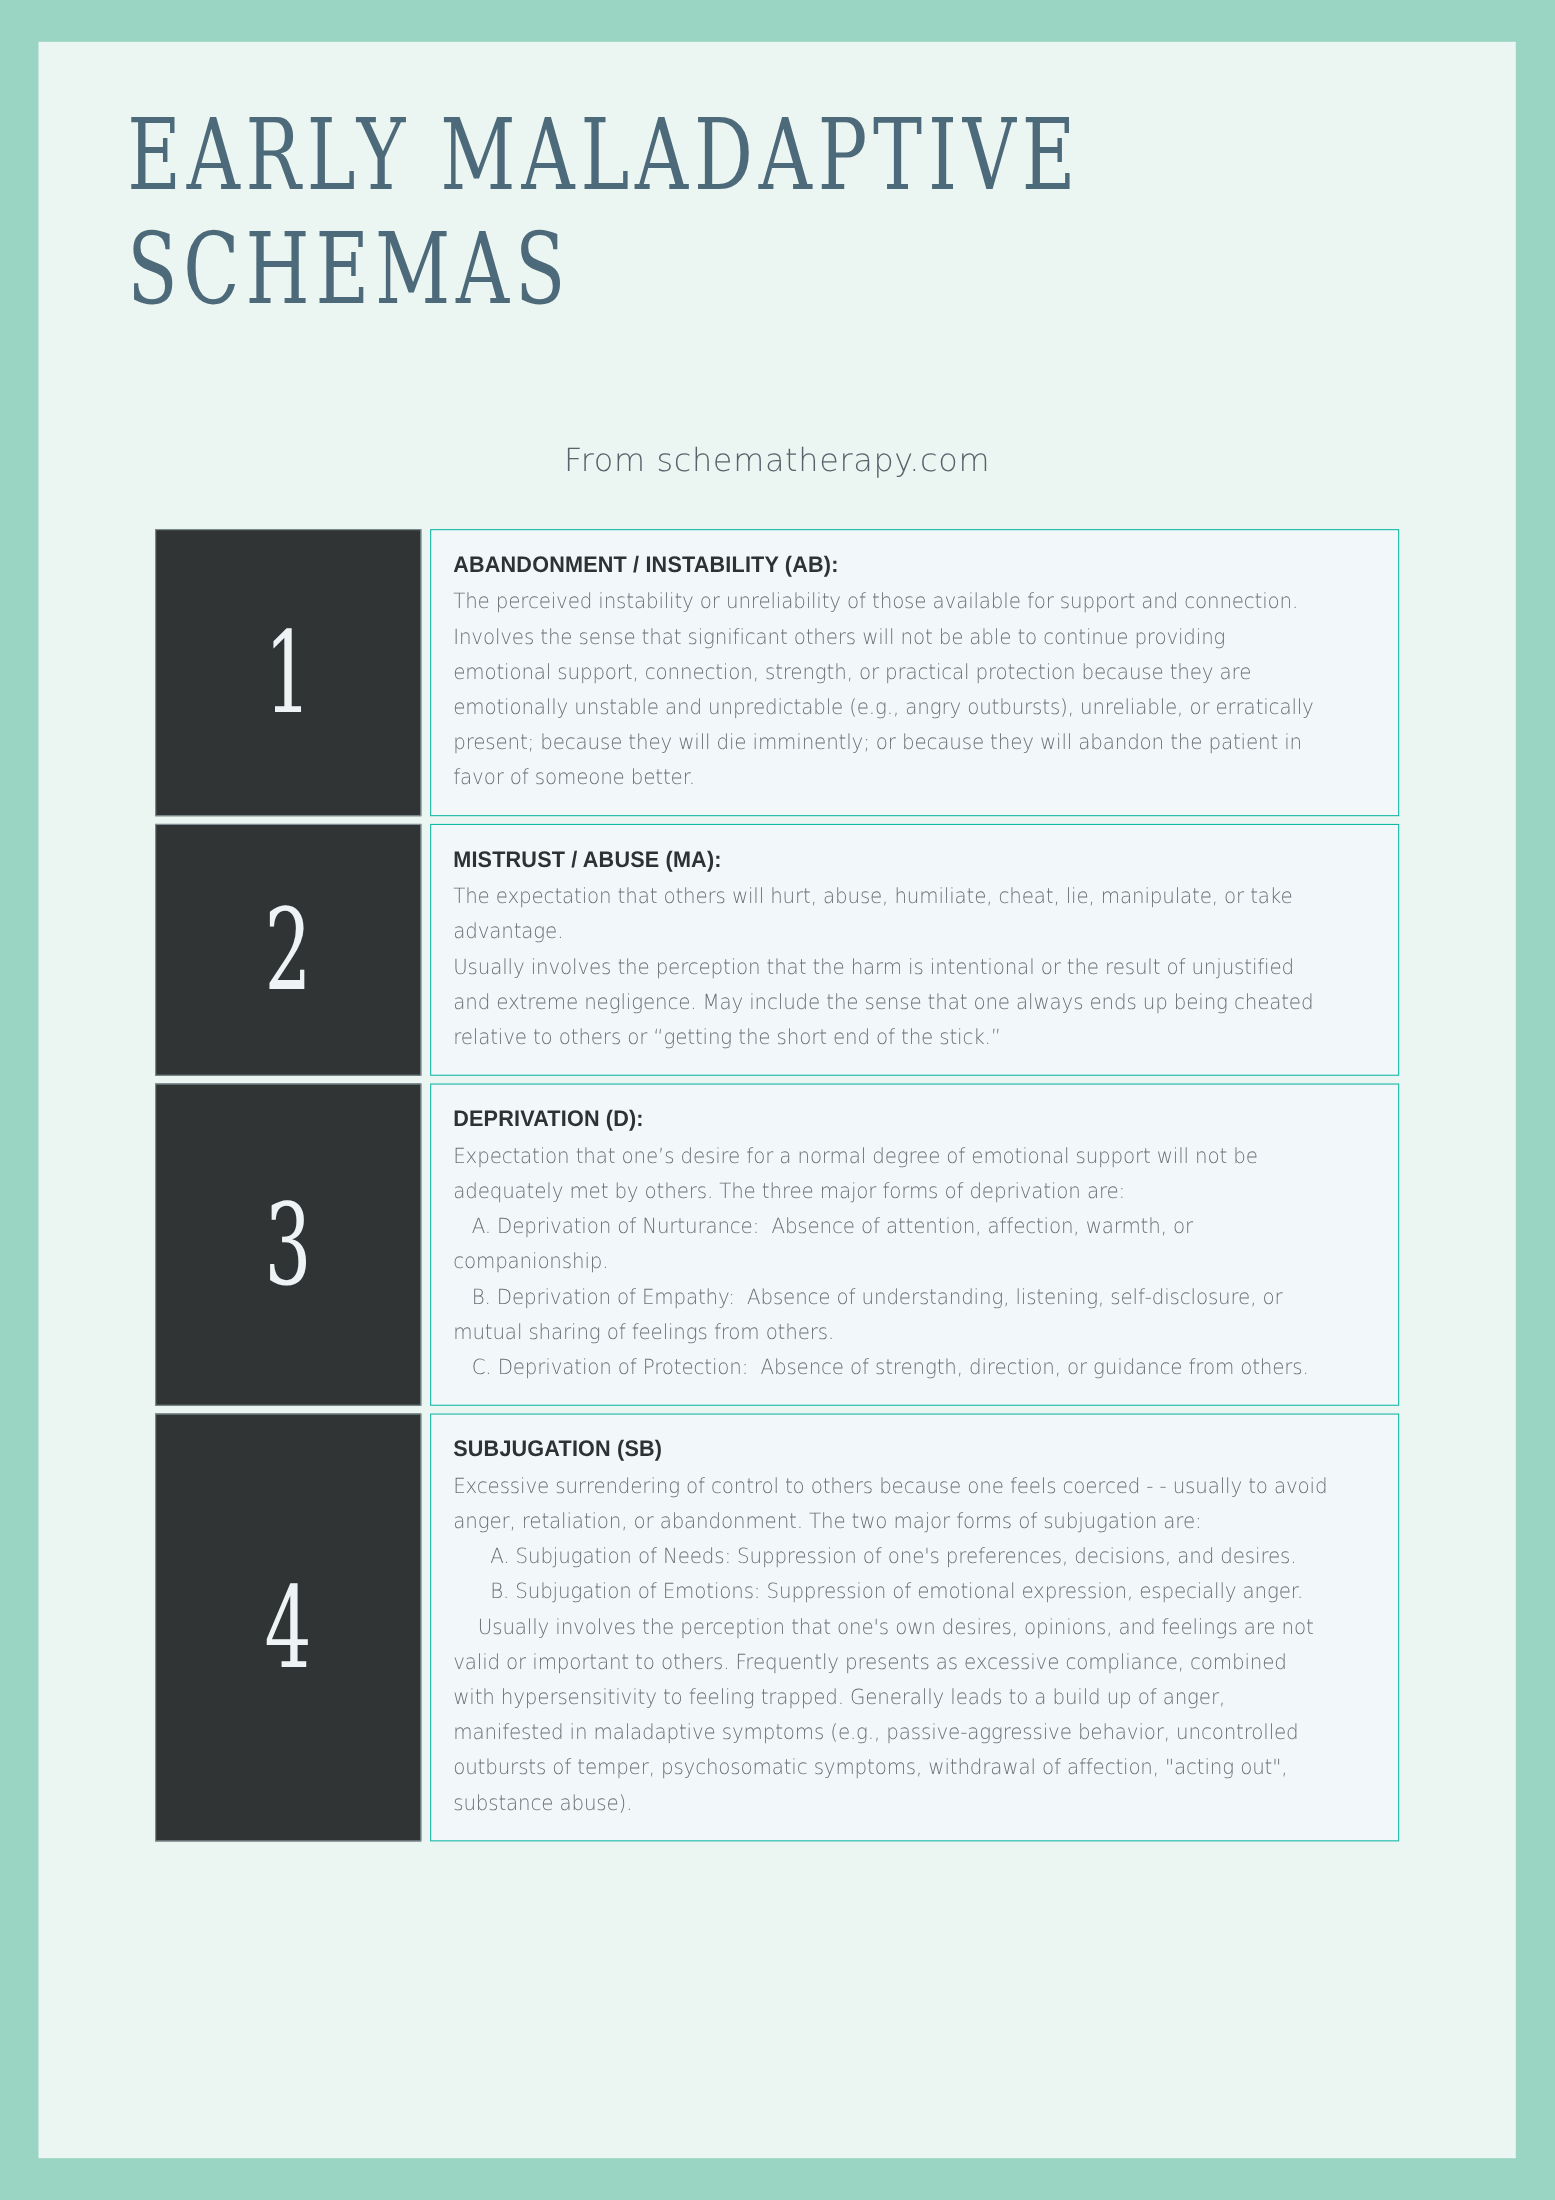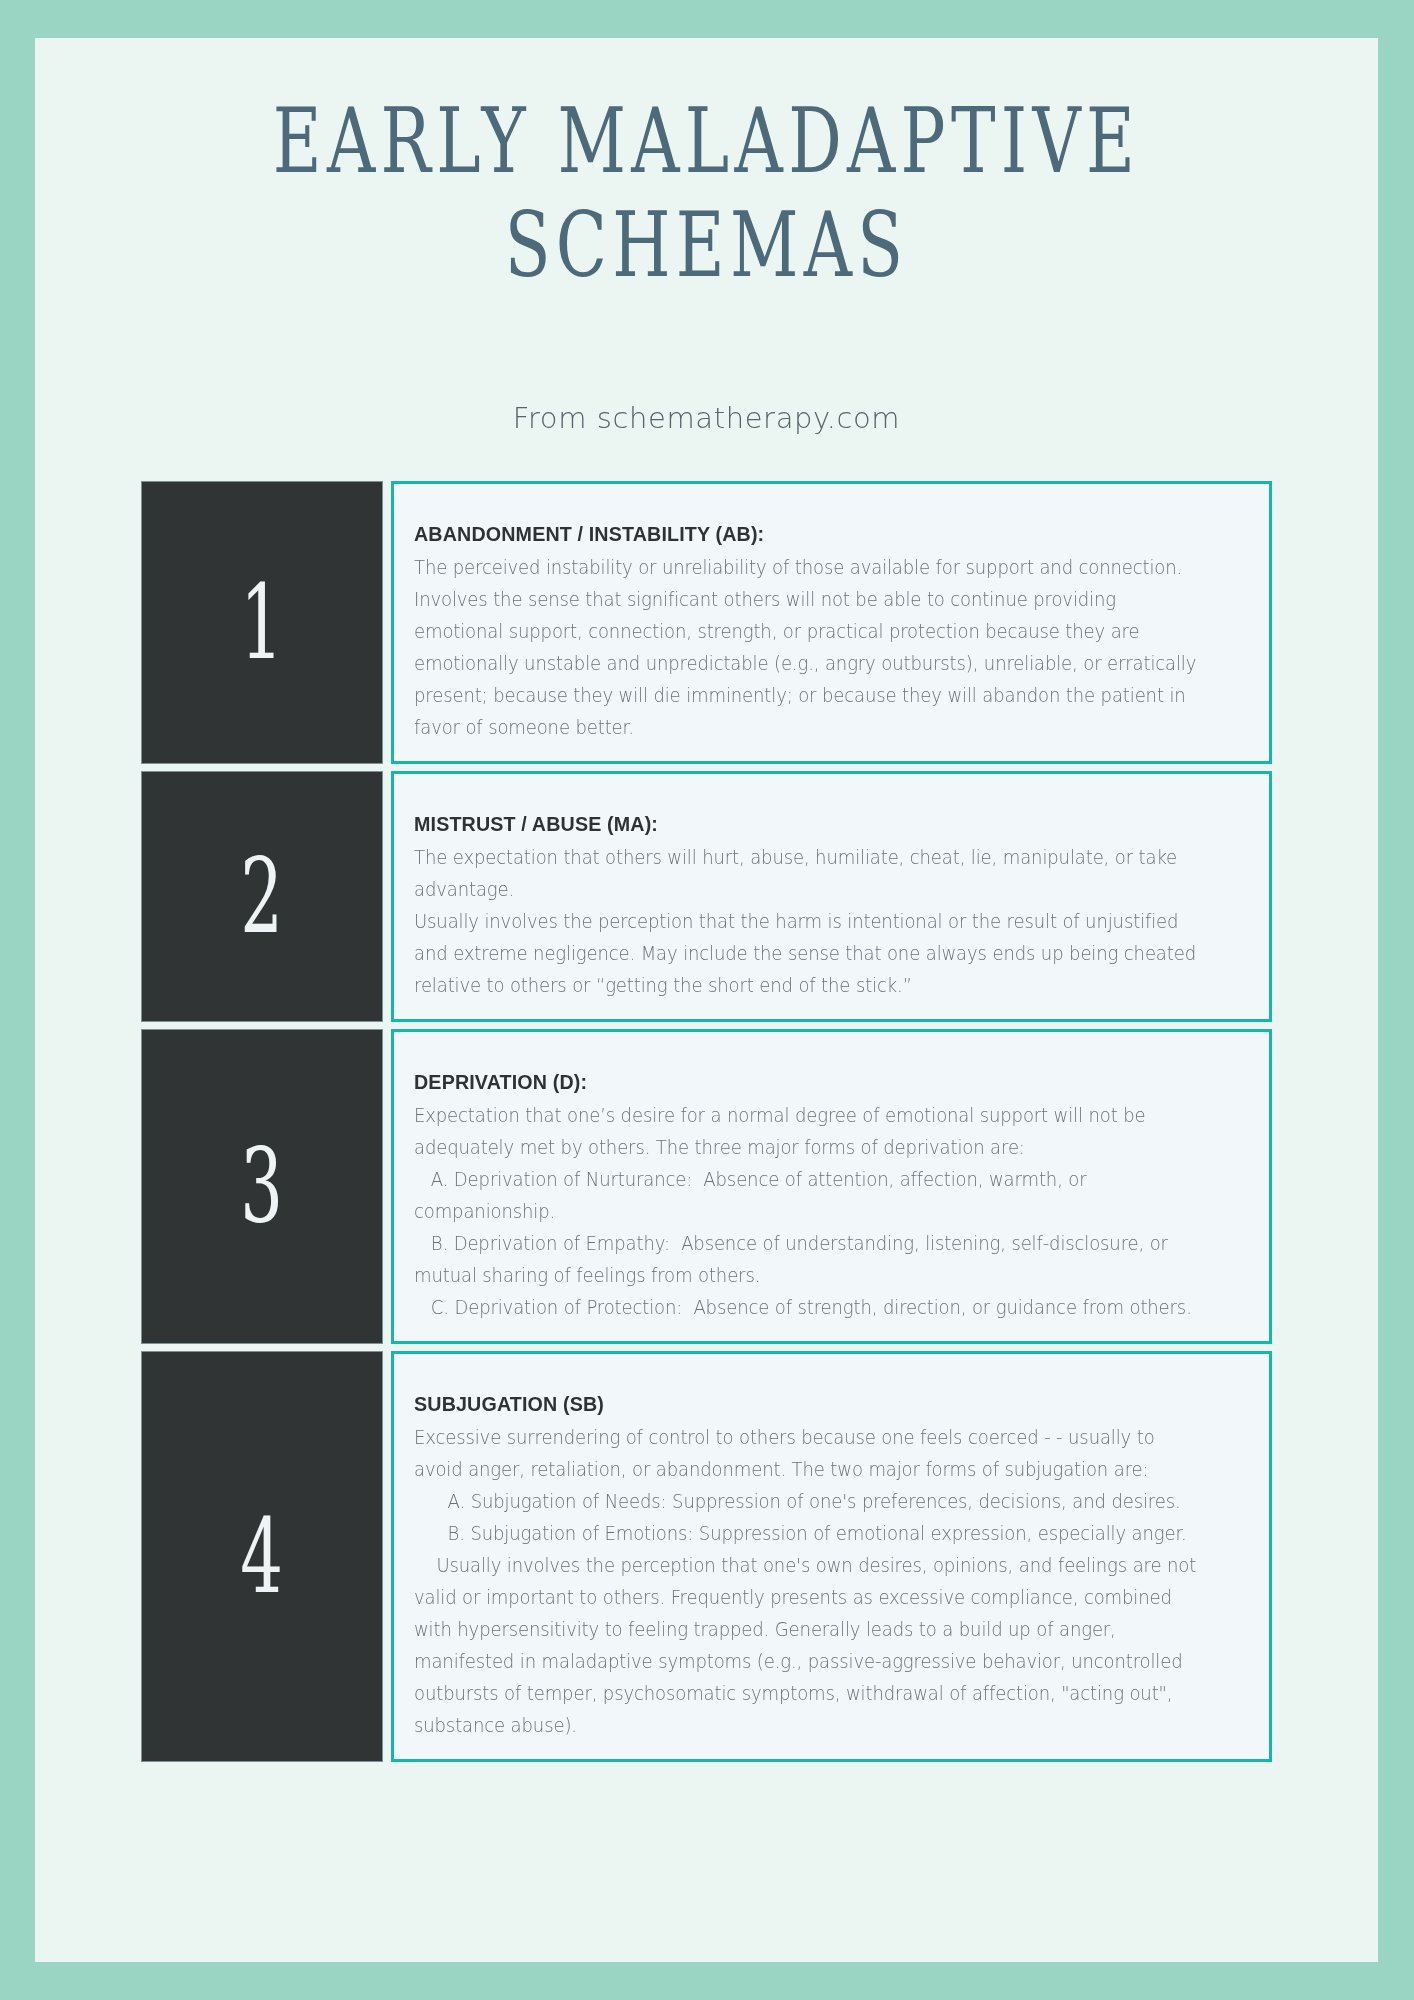--- a/index.html
+++ b/index.html
@@ -25,21 +25,21 @@
     background: #ebf5f1;
     box-sizing: border-box;
   }
 
   
   .title-block {
     position: absolute;
     left: 0;
     top: 38px;
     width: 1343px;
-    text-align: center;
+    text-align: left;
   }
   .title-line {
     font-family: "DejaVu Serif", "Liberation Serif", serif;
     font-weight: 400;
     font-size: 76px;
     line-height: 1.45;
     letter-spacing: 6px;
     color: #4d6a7a;
     transform: scaleX(0.88) scaleY(1.18);
     transform-origin: center top;
@@ -90,23 +90,23 @@
     font-size: 84px;
     line-height: 1;
     color: #eef4f5;
     transform: scaleX(0.80) scaleY(1.22);
     display: block;
   }
   .card {
     flex: 1 1 auto;
     margin-left: 8px;
     background: #f2f8fa;
-    border: 3px solid #14b8a6;
+    border: 1px solid #14b8a6;
     box-sizing: border-box;
-    padding: 38px 22px 18px 20px;
+    padding: 20px 22px 18px 20px;
   }
   .card-title {
     font-family: "Liberation Sans", sans-serif;
     font-weight: 700;
     font-size: 20.5px;
     letter-spacing: 0.15px;
     color: #2e3234;
     margin: 0 0 5px 0;
     transform: scaleX(0.96);
     transform-origin: left center;

